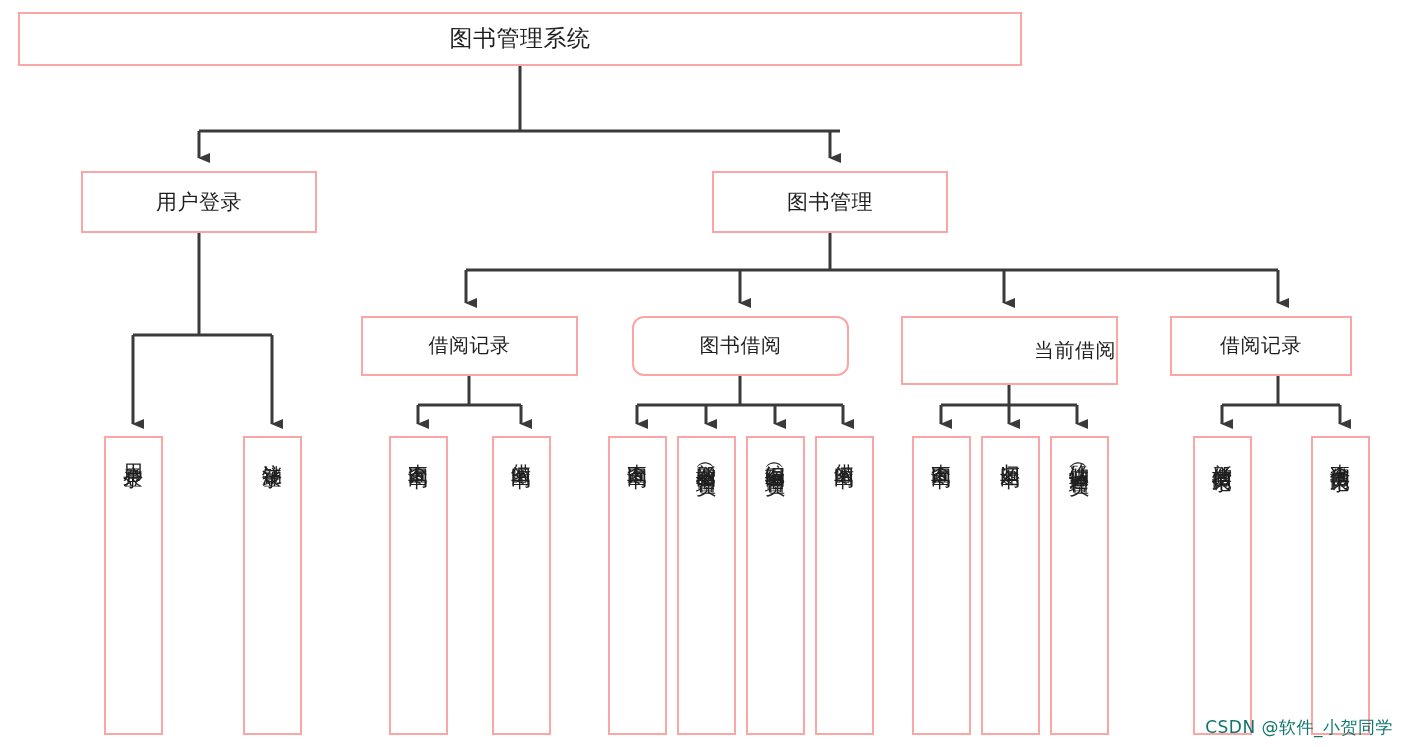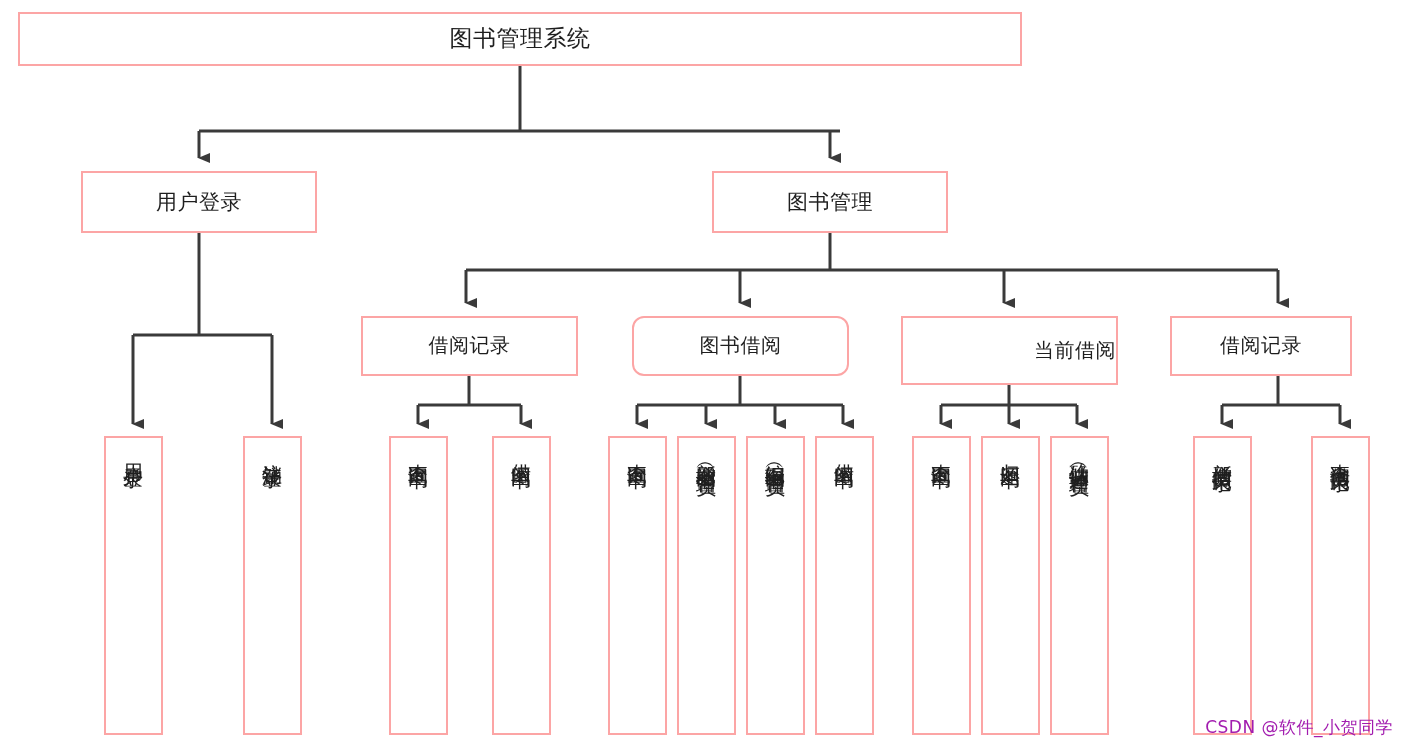--- a/index.html
+++ b/index.html
@@ -61,21 +61,21 @@
     text-orientation: upright;
     line-height: 1.0;
     letter-spacing: 2px;
     white-space: nowrap;
   }
   #watermark {
     position: absolute;
     right: 12px;
     bottom: 8px;
     font-size: 17px;
-    color: #a21caf;
+    color: #0f766e;
     letter-spacing: 0.5px;
     z-index: 5;
     white-space: nowrap;
     font-family: "DejaVu Sans", "Liberation Sans", sans-serif;
   }
 </style>
 </head>
 <body>
 
 <div id="canvas">

